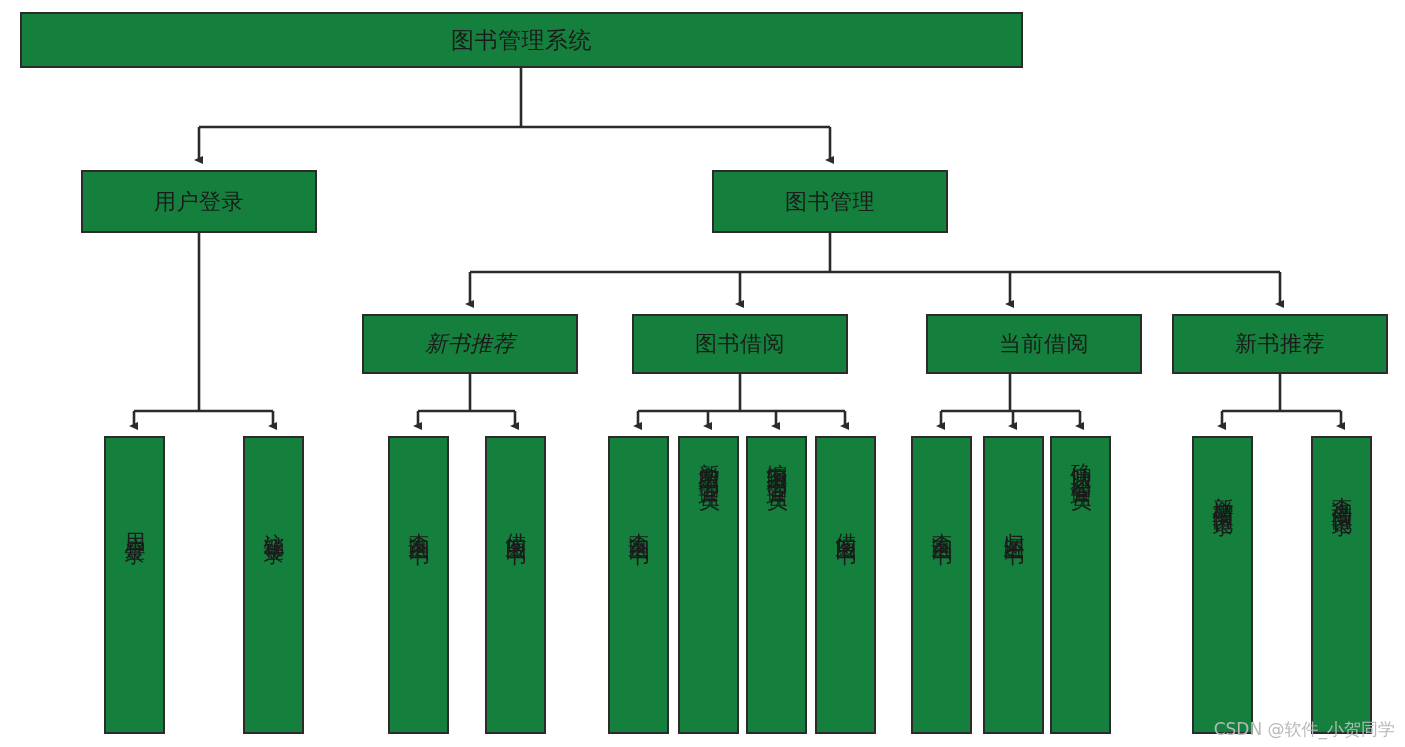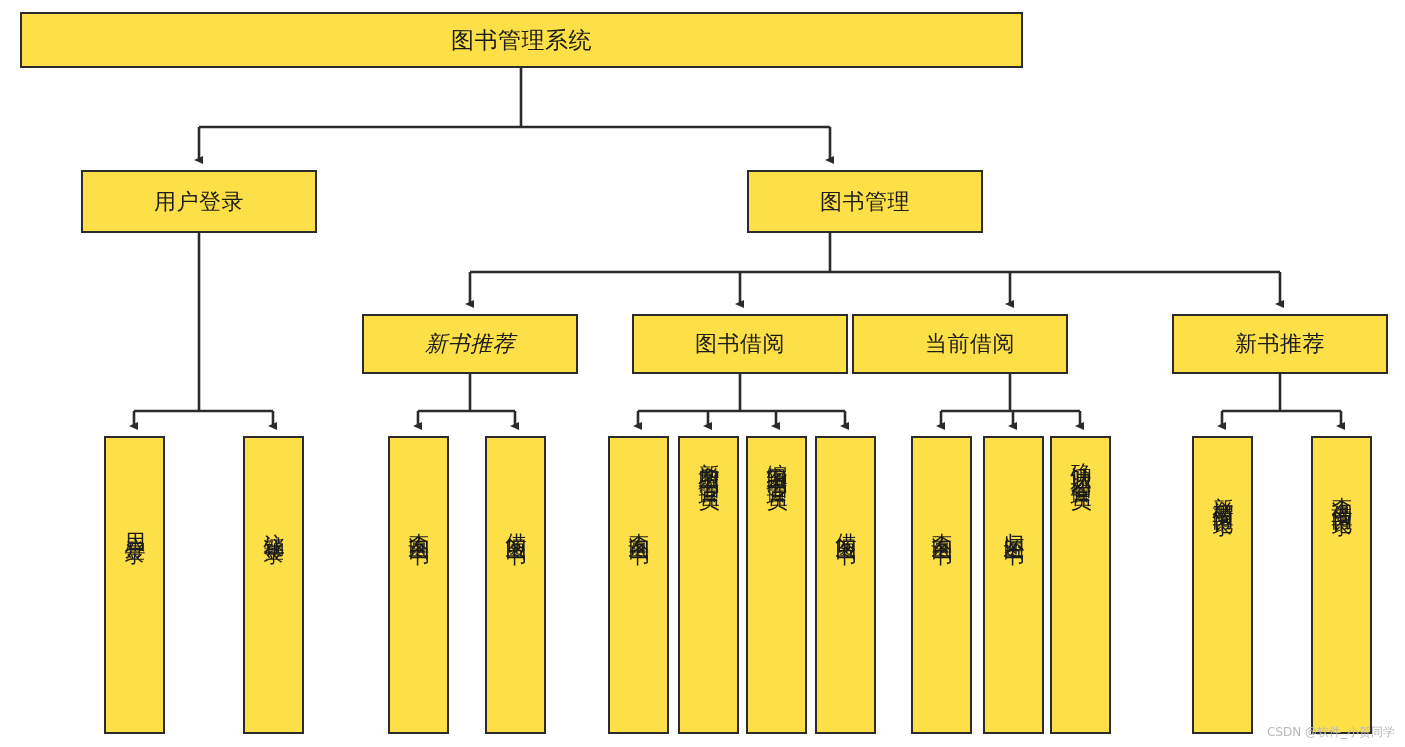--- a/index.html
+++ b/index.html
@@ -20,21 +20,21 @@
   #edges {
     position: absolute;
     left: 0;
     top: 0;
     width: 1405px;
     height: 747px;
   }
   .node {
     position: absolute;
     box-sizing: border-box;
-    background: #fde047;
+    background: #15803d;
     border: 2px solid #2b2b2b;
     display: flex;
     align-items: center;
     justify-content: center;
     color: #1b1b1b;
     z-index: 2;
   }
   .node .label {
     text-align: center;
     line-height: 1.15;
@@ -60,21 +60,21 @@
     font-size: 21px;
     line-height: 1.0;
     letter-spacing: 4px;
     white-space: nowrap;
     display: block;
   }
   .watermark {
     position: absolute;
     right: 10px;
     bottom: 6px;
-    font-size: 12px;
+    font-size: 17px;
     color: #b9b9b9;
     z-index: 5;
     white-space: nowrap;
     font-family: "DejaVu Sans", "Liberation Sans", sans-serif;
   }
 </style>
 </head>
 <body>
 
 <div id="stage">
@@ -129,31 +129,31 @@
     </g>
   </svg>
 
   <div class="node h root" style="left:20px;top:12px;width:1003px;height:56px;">
     <span class="label">图书管理系统</span>
   </div>
 
   <div class="node h" style="left:81px;top:170px;width:236px;height:63px;">
     <span class="label">用户登录</span>
   </div>
-  <div class="node h" style="left:747px;top:170px;width:236px;height:63px;">
+  <div class="node h" style="left:712px;top:170px;width:236px;height:63px;">
     <span class="label">图书管理</span>
   </div>
 
   <div class="node h" style="left:362px;top:314px;width:216px;height:60px;font-style:italic;">
     <span class="label">新书推荐</span>
   </div>
   <div class="node h" style="left:632px;top:314px;width:216px;height:60px;">
     <span class="label">图书借阅</span>
   </div>
-  <div class="node h" style="left:852px;top:314px;width:216px;height:60px;padding-left:20px;">
+  <div class="node h" style="left:926px;top:314px;width:216px;height:60px;padding-left:20px;">
     <span class="label">当前借阅</span>
   </div>
   <div class="node h" style="left:1172px;top:314px;width:216px;height:60px;">
     <span class="label">新书推荐</span>
   </div>
 
   <div class="node v" style="left:104px;top:436px;width:61px;height:298px;padding-top:78px;">
     <span class="label">用户登录</span>
   </div>
   <div class="node v" style="left:243px;top:436px;width:61px;height:298px;padding-top:78px;">

